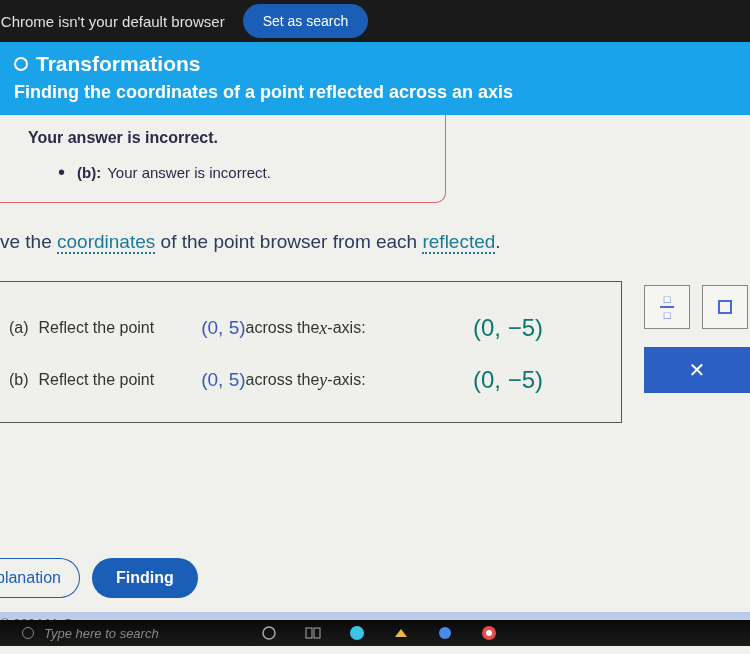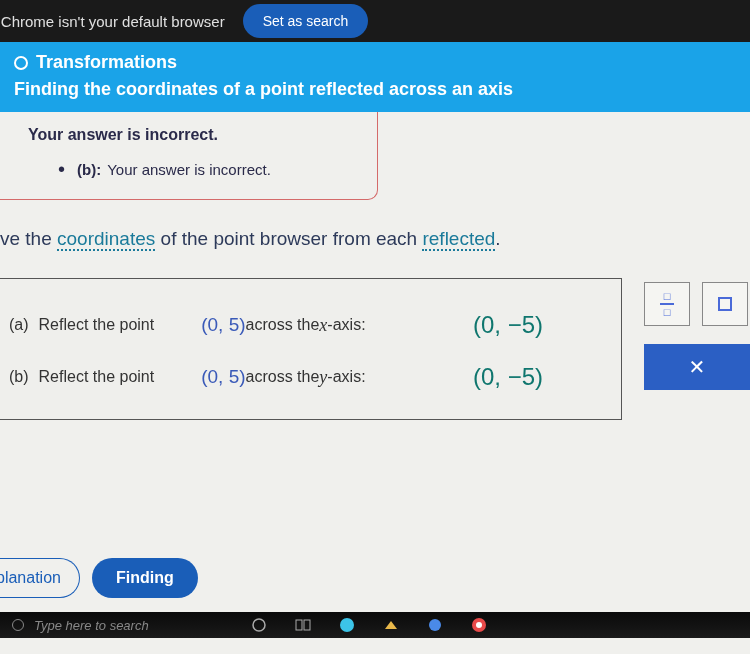--- a/index.html
+++ b/index.html
@@ -32,21 +32,21 @@
       cursor: pointer;
     }
     .header-blue {
       background: #1aa3e8;
       color: white;
       padding: 10px 14px 12px 14px;
     }
     .transformations-row {
       display: flex;
       align-items: center;
-      font-size: 18px;
+      font-size: 21px;
       font-weight: 600;
       margin-bottom: 6px;
     }
     .circle-icon {
       width: 14px; height: 14px;
       border: 2px solid white;
       border-radius: 50%;
       margin-right: 8px;
     }
     .topic-title {
@@ -57,21 +57,21 @@
       padding-left: 14px;
     }
     .content { padding: 0; }
     .error-box {
       border: 1px solid #d46a6a;
       border-top: none;
       border-left: none;
       border-radius: 0 0 10px 0;
       padding: 14px 20px 18px 28px;
       margin: 0 0 0 0;
-      width: 378px;
+      width: 446px;
       color: #333;
       background: #f0f0ed;
     }
     .error-title { font-size: 16px; font-weight: 600; color: #2a2a4a; margin-bottom: 14px; }
     .error-item { font-size: 15px; color: #2a2a4a; display: flex; align-items: center; margin-left: 30px; }
     .bullet { font-size: 20px; margin-right: 12px; }
     .instruction {
       font-size: 19px;
       color: #2d3a5a;
       margin: 28px 0 0 -12px;
@@ -169,29 +169,29 @@
       left: 0; right: 0;
       height: 16px;
       background: linear-gradient(#b8c4e8, #d0d8f0);
       text-align: left;
       font-size: 13px;
       color: #555;
       padding: 4px 0 0 0;
     }
     .taskbar {
       position: absolute;
-      bottom: 16px; left: 0; right: 0;
+      bottom: 8px; left: 0; right: 0;
       height: 26px;
       background: linear-gradient(#0a0a0a, #1a1a1a);
       display: flex;
       align-items: center;
       color: #888;
       font-size: 13px;
       font-style: italic;
-      padding-left: 12px;
+      padding-left: 22px;
       gap: 82px;
     }
     .taskbar-search { display:flex; align-items:center; gap:10px; }
     .search-circle { width:12px; height:12px; border:1.5px solid #888; border-radius:50%; }
     .tb-icons { display:flex; gap: 28px; align-items:center; margin-left: 20px; }
     .tb-icon { width: 16px; height: 16px; }
   </style>
 </head>
 <body>
 

